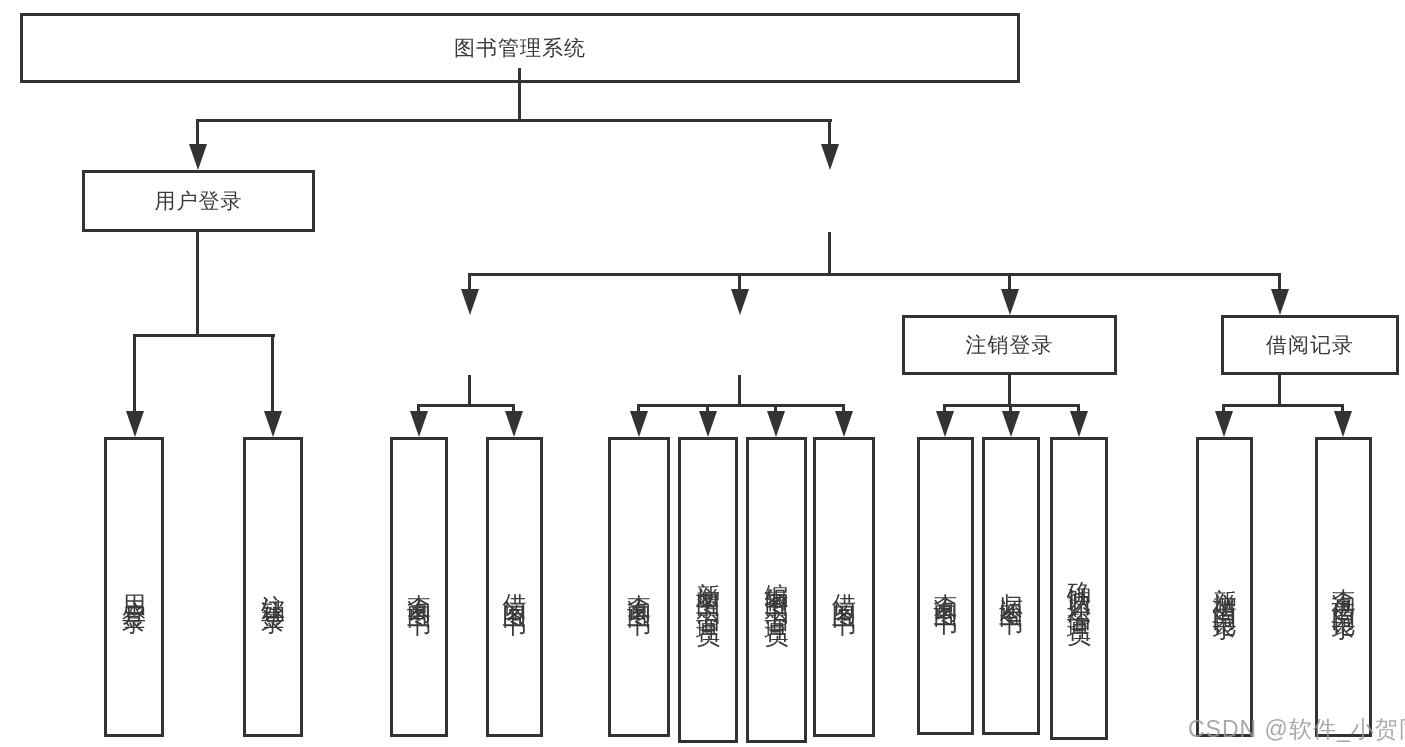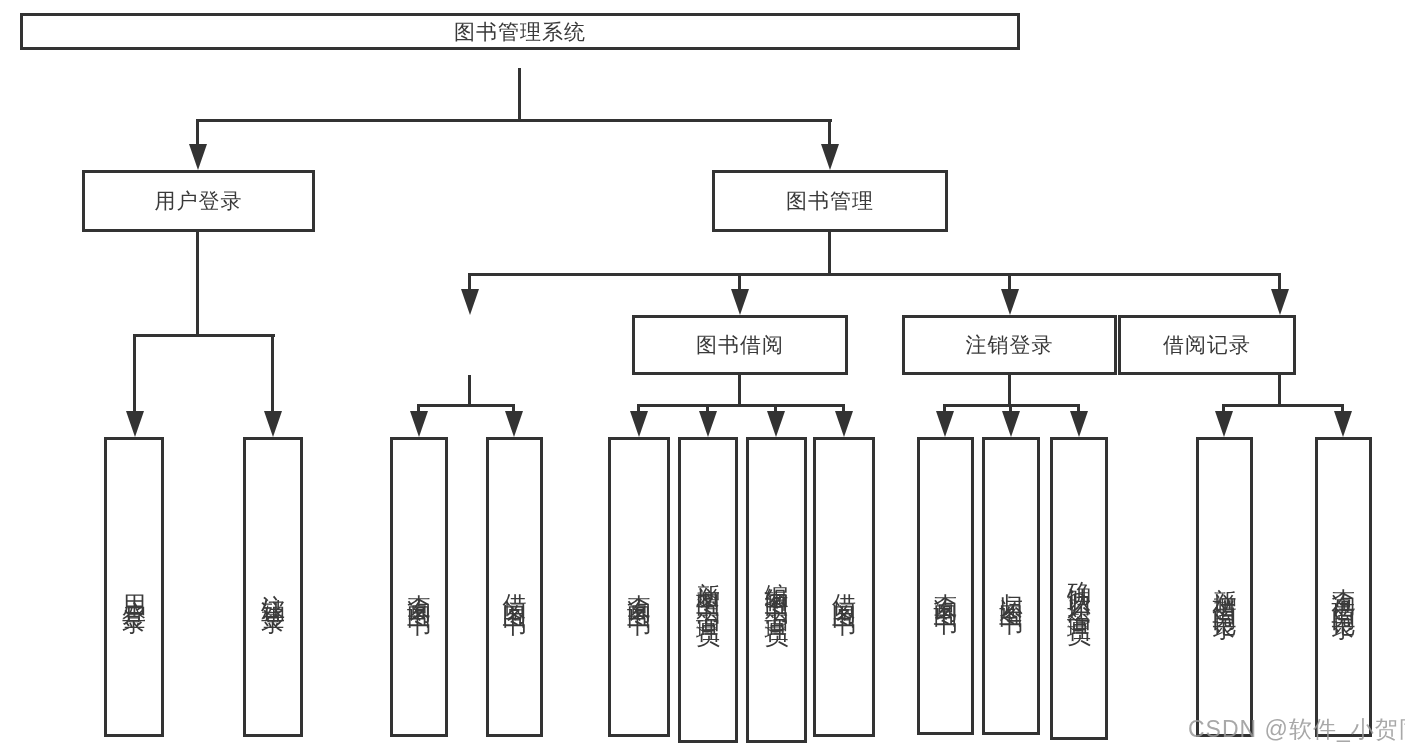--- a/index.html
+++ b/index.html
@@ -59,63 +59,57 @@
     z-index:10;
     white-space:nowrap;
     letter-spacing:1px;
   }
 </style>
 </head>
 <body>
 
 <div class="canvas">
 
-  <div class="box h" style="left:20px;top:13px;width:1000px;height:37px;">
+  <div class="box h" style="left:20px;top:13px;width:1000px;height:70px;">
     <span class="lbl">图书管理系统</span>
   </div>
 
   <div class="line" style="left:518px;top:68px;width:3px;height:54px;"></div>
   <div class="line" style="left:196px;top:119px;width:636px;height:3px;"></div>
   <div class="line" style="left:196px;top:119px;width:3px;height:30px;"></div>
   <div class="arrow" style="left:189px;top:144px;"></div>
   <div class="line" style="left:828px;top:119px;width:3px;height:30px;"></div>
   <div class="arrow" style="left:821px;top:144px;"></div>
 
   <div class="box h" style="left:82px;top:170px;width:233px;height:62px;">
     <span class="lbl">用户登录</span>
-  </div>
-  <div class="box h" style="left:712px;top:170px;width:236px;height:62px;">
-    <span class="lbl">图书管理</span>
   </div>
 
   <div class="line" style="left:196px;top:232px;width:3px;height:105px;"></div>
   <div class="line" style="left:133px;top:334px;width:142px;height:3px;"></div>
   <div class="line" style="left:133px;top:334px;width:3px;height:80px;"></div>
   <div class="arrow" style="left:126px;top:411px;"></div>
   <div class="line" style="left:271px;top:334px;width:3px;height:80px;"></div>
   <div class="arrow" style="left:264px;top:411px;"></div>
 
   <div class="line" style="left:828px;top:232px;width:3px;height:44px;"></div>
   <div class="line" style="left:468px;top:273px;width:813px;height:3px;"></div>
   <div class="line" style="left:468px;top:273px;width:3px;height:20px;"></div>
   <div class="arrow" style="left:461px;top:289px;"></div>
   <div class="line" style="left:738px;top:273px;width:3px;height:20px;"></div>
   <div class="arrow" style="left:731px;top:289px;"></div>
   <div class="line" style="left:1008px;top:273px;width:3px;height:20px;"></div>
   <div class="arrow" style="left:1001px;top:289px;"></div>
   <div class="line" style="left:1278px;top:273px;width:3px;height:20px;"></div>
   <div class="arrow" style="left:1271px;top:289px;"></div>
 
-  <div class="box h" style="left:632px;top:315px;width:216px;height:60px;">
-    <span class="lbl">图书借阅</span>
-  </div>
   <div class="box h" style="left:902px;top:315px;width:215px;height:60px;">
     <span class="lbl">注销登录</span>
   </div>
-  <div class="box h" style="left:1118px;top:315px;width:178px;height:60px;">
+  <div class="box h" style="left:1221px;top:315px;width:178px;height:60px;">
     <span class="lbl">借阅记录</span>
   </div>
 
   <div class="line" style="left:468px;top:375px;width:3px;height:32px;"></div>
   <div class="line" style="left:417px;top:404px;width:98px;height:3px;"></div>
   <div class="line" style="left:417px;top:404px;width:3px;height:10px;"></div>
   <div class="arrow" style="left:410px;top:411px;"></div>
   <div class="line" style="left:512px;top:404px;width:3px;height:10px;"></div>
   <div class="arrow" style="left:505px;top:411px;"></div>
 

